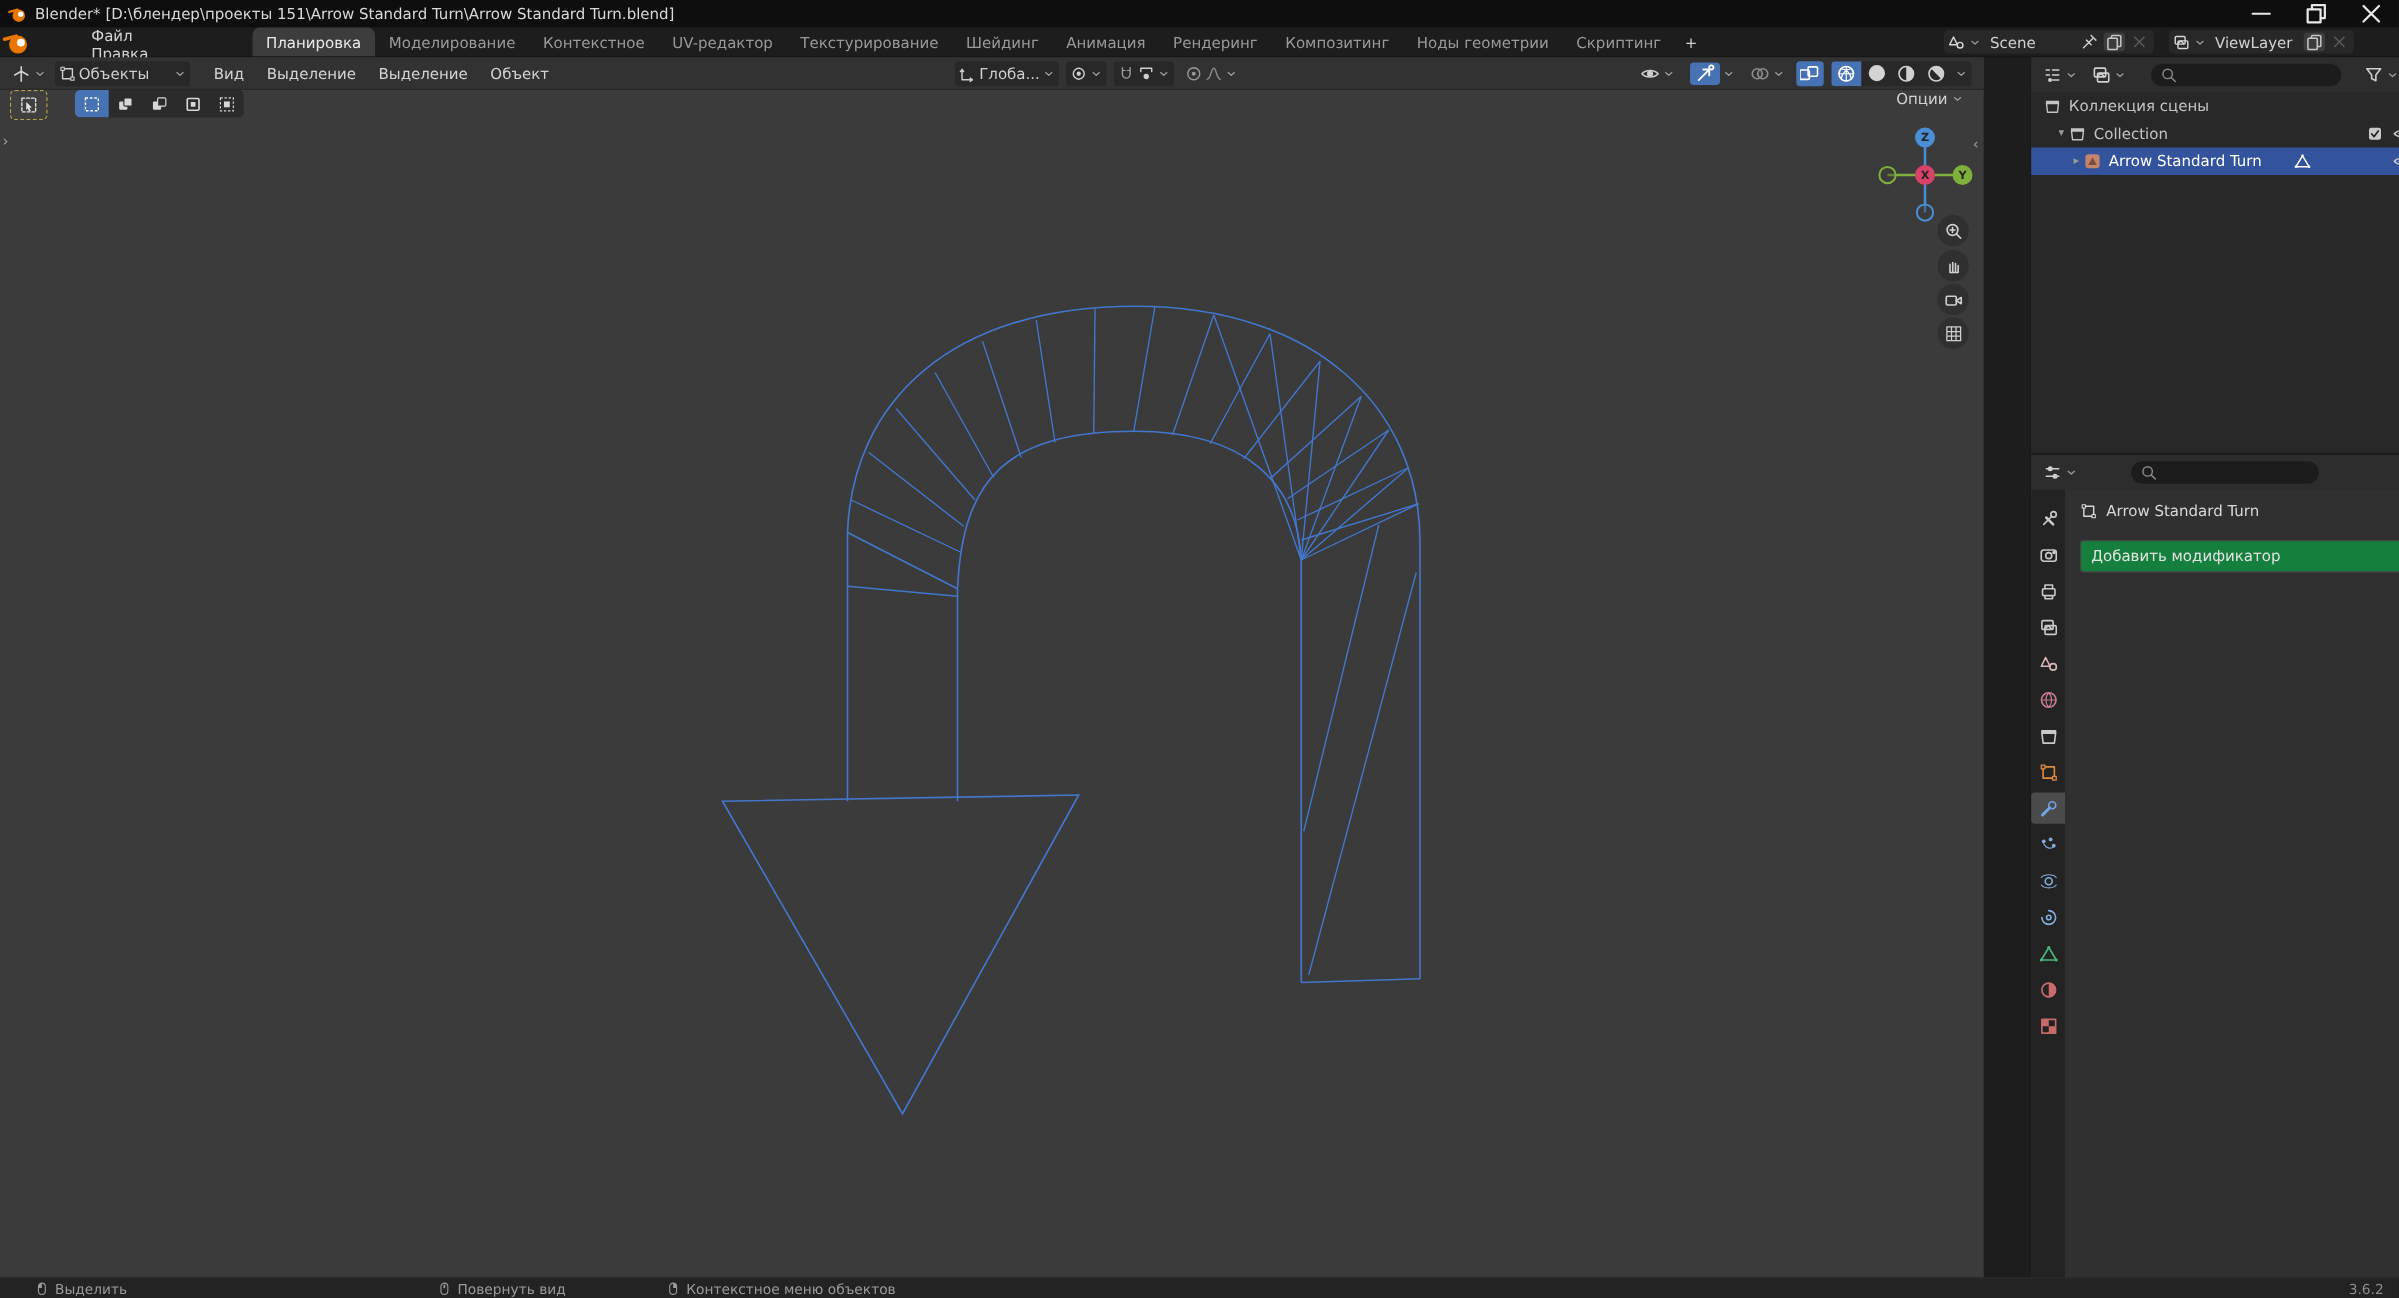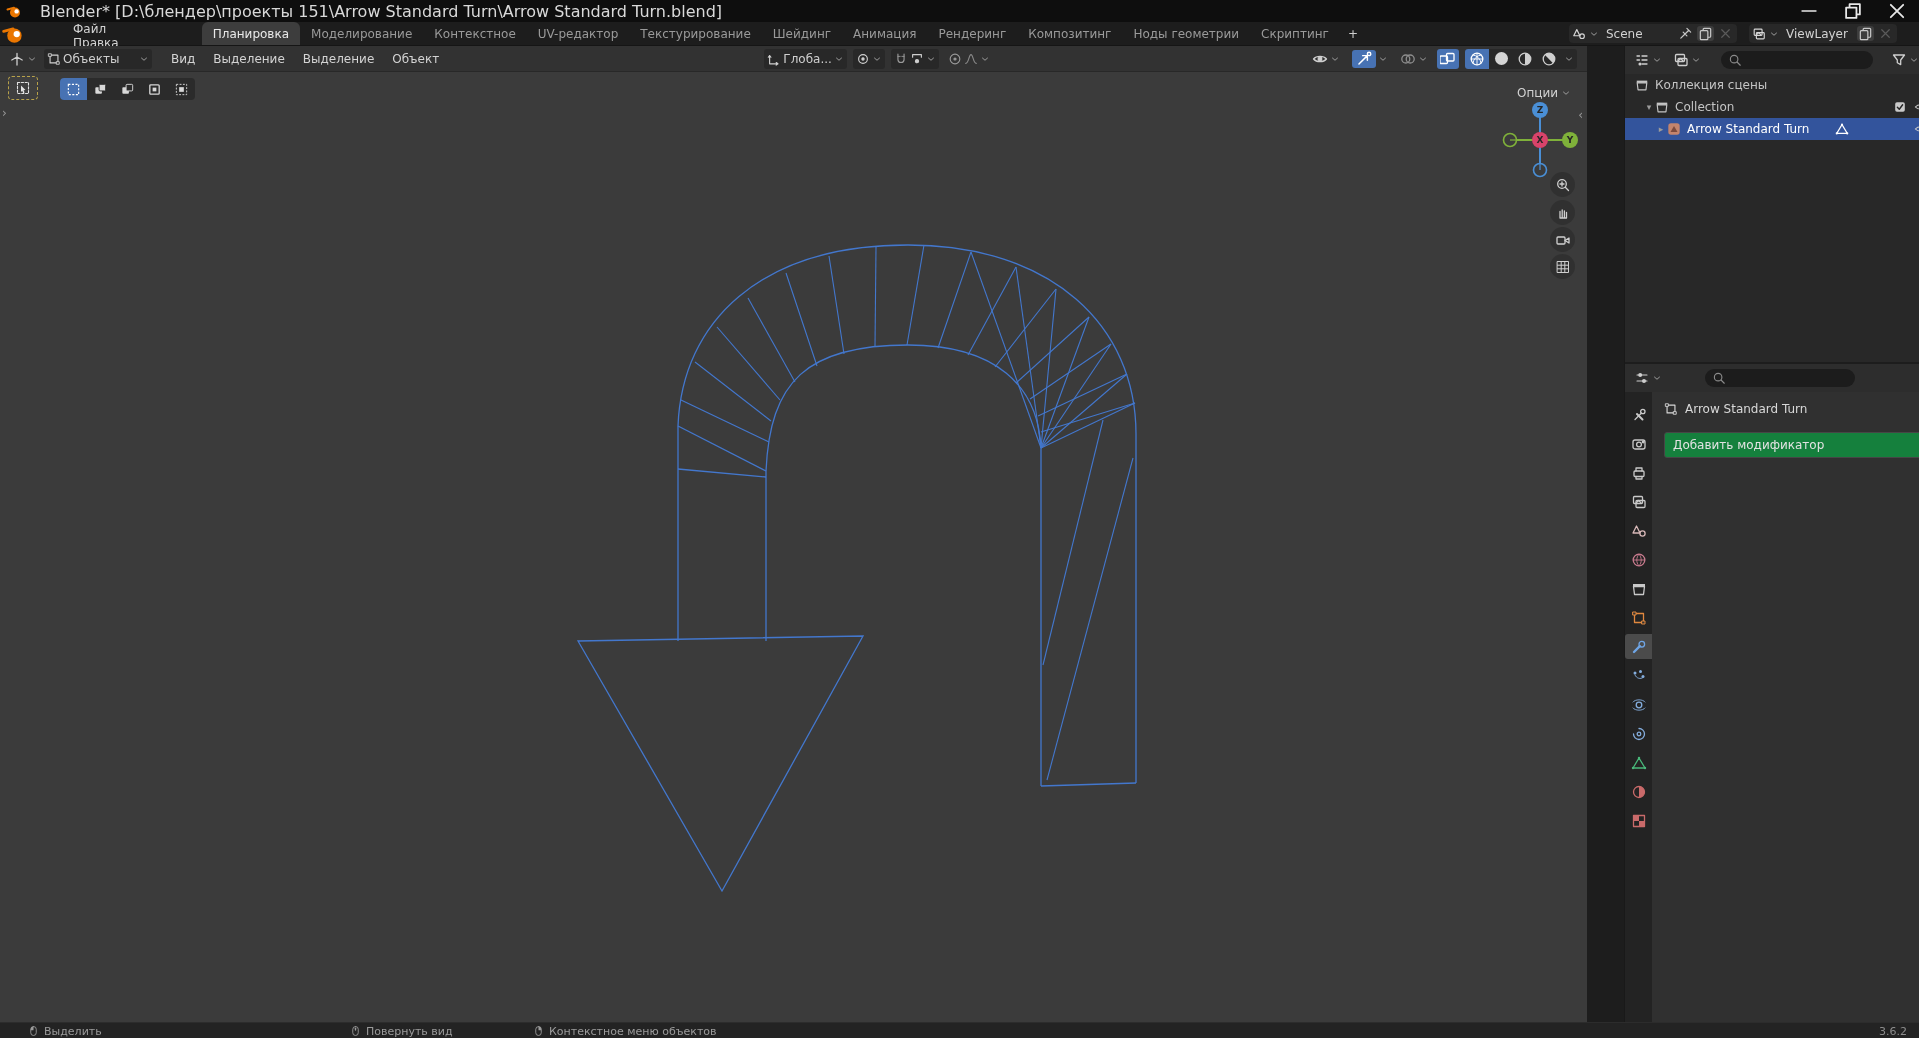--- a/index.html
+++ b/index.html
@@ -4,34 +4,34 @@
 <style>
   * { margin:0; padding:0; box-sizing:border-box; }
   html,body { width:1919px; height:1038px; overflow:hidden; background:#1d1d1d;
     font-family:"DejaVu Sans","Liberation Sans",sans-serif; font-size:12px; color:#d6d6d6;
     -webkit-font-smoothing:antialiased; }
 
   
   #titlebar { position:absolute; top:0; left:0; width:1919px; height:22px; background:#0e0e0e;
     display:flex; align-items:center; }
   #titlebar .appicon { width:16px; height:16px; margin:0 6px 0 6px; }
-  #titlebar .title { color:#d9d9d9; font-size:16px;margin-left:12px; }
+  #titlebar .title { color:#d9d9d9; font-size:12px; }
   #win-controls { margin-left:auto; display:flex; height:100%; }
   #win-controls .wbtn { width:44px; height:100%; display:flex; align-items:center; justify-content:center; color:#e8e8e8; }
 
   
   #topbar { position:absolute; top:22px; left:0; width:1919px; height:24px; background:#1d1d1d;
     display:flex; align-items:stretch; border-bottom:1px solid #151515;gap:38px; }
   #topbar .logo { width:26px; display:flex; align-items:center; justify-content:center; }
   .menu-item { padding:0 9px; display:flex; align-items:center; color:#d4d4d4; border-radius:4px; }
   #tabs { display:flex; margin-left:14px; align-items:stretch; }
   .tab { padding:0 11px; display:flex; align-items:center; color:#9a9a9a; border-radius:6px 6px 0 0; }
   .tab.active { background:#3d3d3d; color:#e9e9e9; }
   .tab.plus { color:#cfcfcf; padding:0 8px; }
-  #topbar-right { margin-left:auto; display:flex; align-items:center; gap:12px; padding-right:22px; }
+  #topbar-right { margin-left:auto; display:flex; align-items:center; gap:12px; padding-right:36px; }
   .id-block { background:#282828; border-radius:4px; height:19px; display:flex; align-items:center; padding:0 3px; gap:3px; }
   .id-block .lbl { color:#d2d2d2; padding:0 4px; min-width:72px; }
   .id-block .mini-btn { width:17px; height:15px; display:flex; align-items:center; justify-content:center; color:#c7c7c7; }
   .id-block .mini-btn.raised { background:#3d3d3d; border-radius:3px; }
   .id-block .mini-btn.dim { color:#5a5a5a; }
 
   
   #viewport { position:absolute; top:46px; left:0; width:1587px; bottom:16px; background:#3b3b3b; }
   #rightcol { position:absolute; top:46px; left:1624px; width:331px; bottom:16px; background:#282828; border-left:1px solid #191919; }
 
@@ -44,21 +44,21 @@
   .chev { width:10px; height:10px; display:inline-flex; color:#9d9d9d; }
   #vp-menus { display:flex; margin-left:6px; }
   #vp-center { display:flex; align-items:center; gap:6px; margin-left:auto; }
   #vp-right { display:flex; align-items:center; gap:6px; margin-left:auto; padding-right:4px; }
   .btn-group { display:flex; background:#282828; border-radius:3px; overflow:hidden; }
   .btn-group .gbtn { width:24px; height:20px; display:flex; align-items:center; justify-content:center; color:#cfcfcf; }
   .btn-group .gbtn.on { background:#4772b3; color:#fff; }
   .shade-circle { width:13px; height:13px; border-radius:50%; }
 
   
-  #tool-row { height:28px; display:flex; align-items:flex-end; padding:0 8px; gap:22px; }
+  #tool-row { height:28px; display:flex; align-items:flex-start; padding:0 8px; gap:22px; }
   .tool-btn { width:30px; height:24px; background:#3f3f3f; border:1px dashed #b8a24a; border-radius:4px;
     display:flex; align-items:center; justify-content:center; color:#e3e3e3; }
   #selmode { display:flex; background:#2b2b2b; border-radius:4px; overflow:hidden; }
   #selmode .sm { width:27px; height:22px; display:flex; align-items:center; justify-content:center; color:#d8d8d8; }
   #selmode .sm.on { background:#4772b3; }
   #options-btn { margin-left:auto; display:flex; align-items:center; gap:3px; color:#d2d2d2; padding-right:8px; }
 
   
   #canvas { position:absolute; top:54px; left:0; right:0; bottom:0; }
   #wire { position:absolute; top:0; left:0; }

